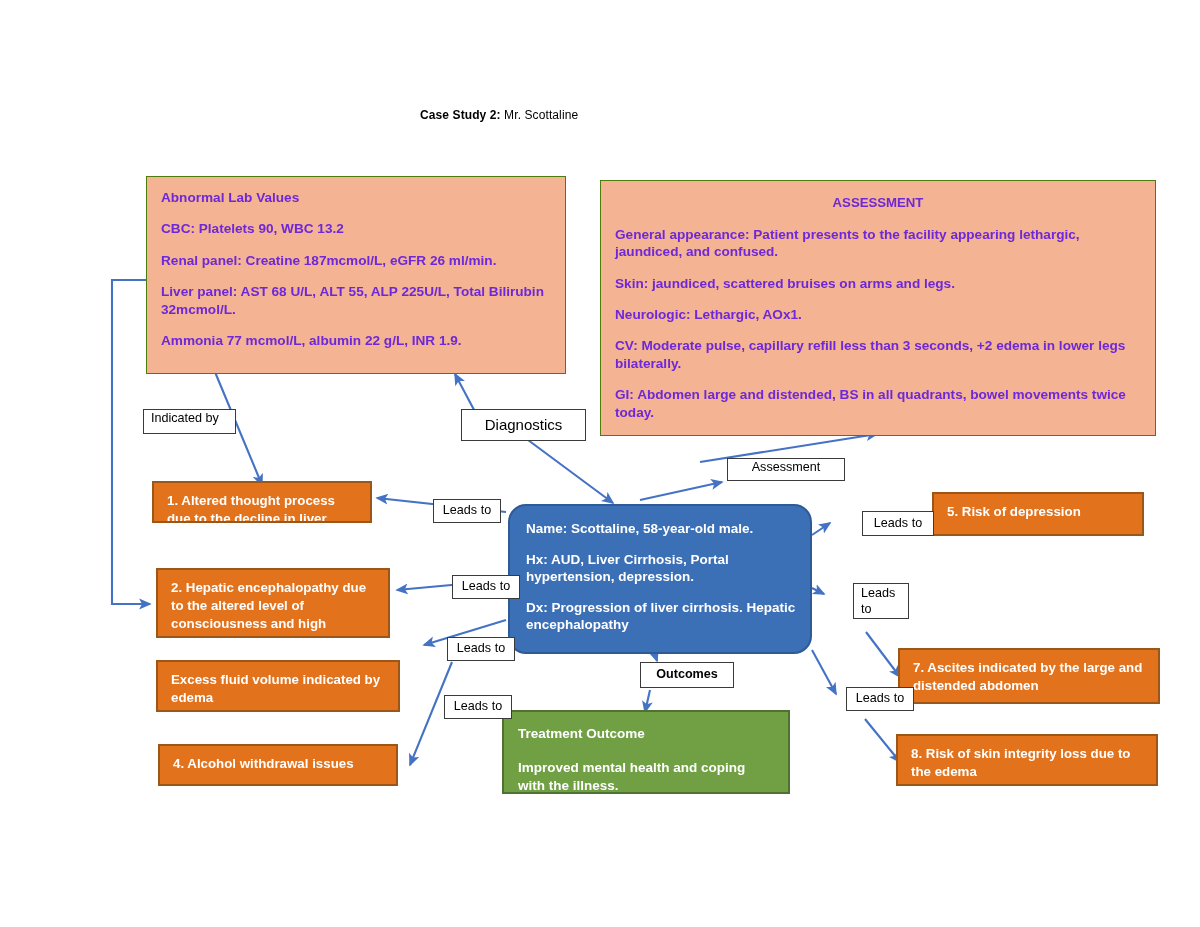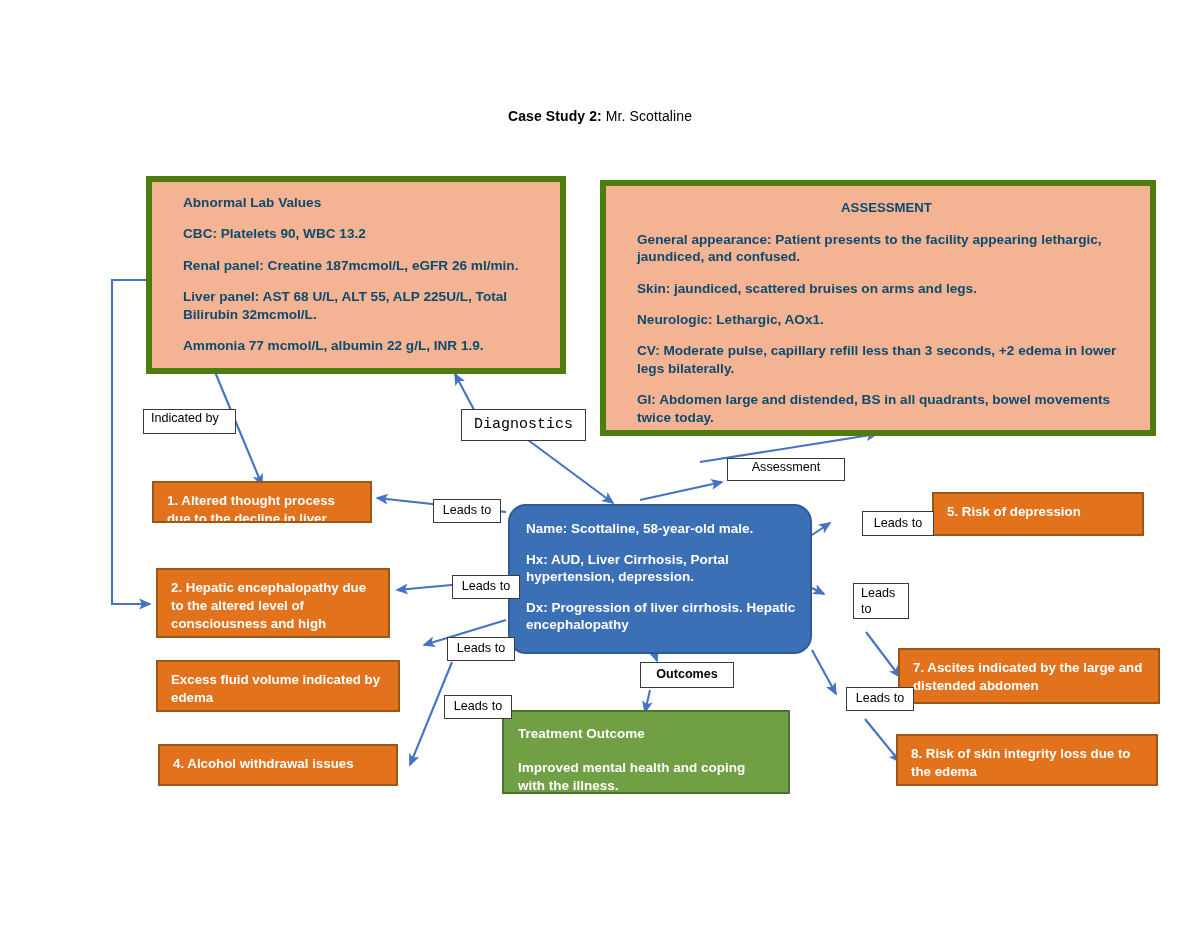--- a/index.html
+++ b/index.html
@@ -31,36 +31,35 @@
   .node {
     position: absolute;
     box-sizing: border-box;
   }
   
   #page-title {
     position: absolute;
     left: 420px;
     top: 108px;
     width: 360px;
-    text-align: center;
-    font-size: 14px;
+    font-size: 12px;
     letter-spacing: .1px;
     white-space: nowrap;
   }
   #page-title .b { font-weight: bold; }
 
   
   .panel-salmon {
     background: #F4B393;
-    border: 6px solid #4d7c0f;
-    color: #0c4a6e;
+    border: 1px solid #4d7c0f;
+    color: #6d28d9;
     font-size: 13.6px;
     font-weight: bold;
     line-height: 1.28;
-    padding: 12px 14px 10px 31px;
+    padding: 12px 14px 10px 14px;
     overflow: hidden;
   }
   .panel-salmon p {
     margin: 0 0 14px 0;
   }
   .panel-salmon p:last-child { margin-bottom: 0; }
   .panel-salmon .centered { text-align: center; font-size: 13.2px; }
 
   
   .node-orange {
@@ -116,21 +115,20 @@
     box-sizing: border-box;
     padding: 2px 7px;
     white-space: pre-line;
     z-index: 5;
     margin-left: 28px;
   }
   .edge-label.big {
     font-size: 15px;
     padding: 7px 10px;
     border-width: 1.6px;
-    font-family: Liberation Mono, monospace;
   }
   .edge-label.clip-bottom {
     align-items: flex-start;
     padding-top: 1px;
     overflow: hidden;
   }
 </style>
 </head>
 <body>
 

